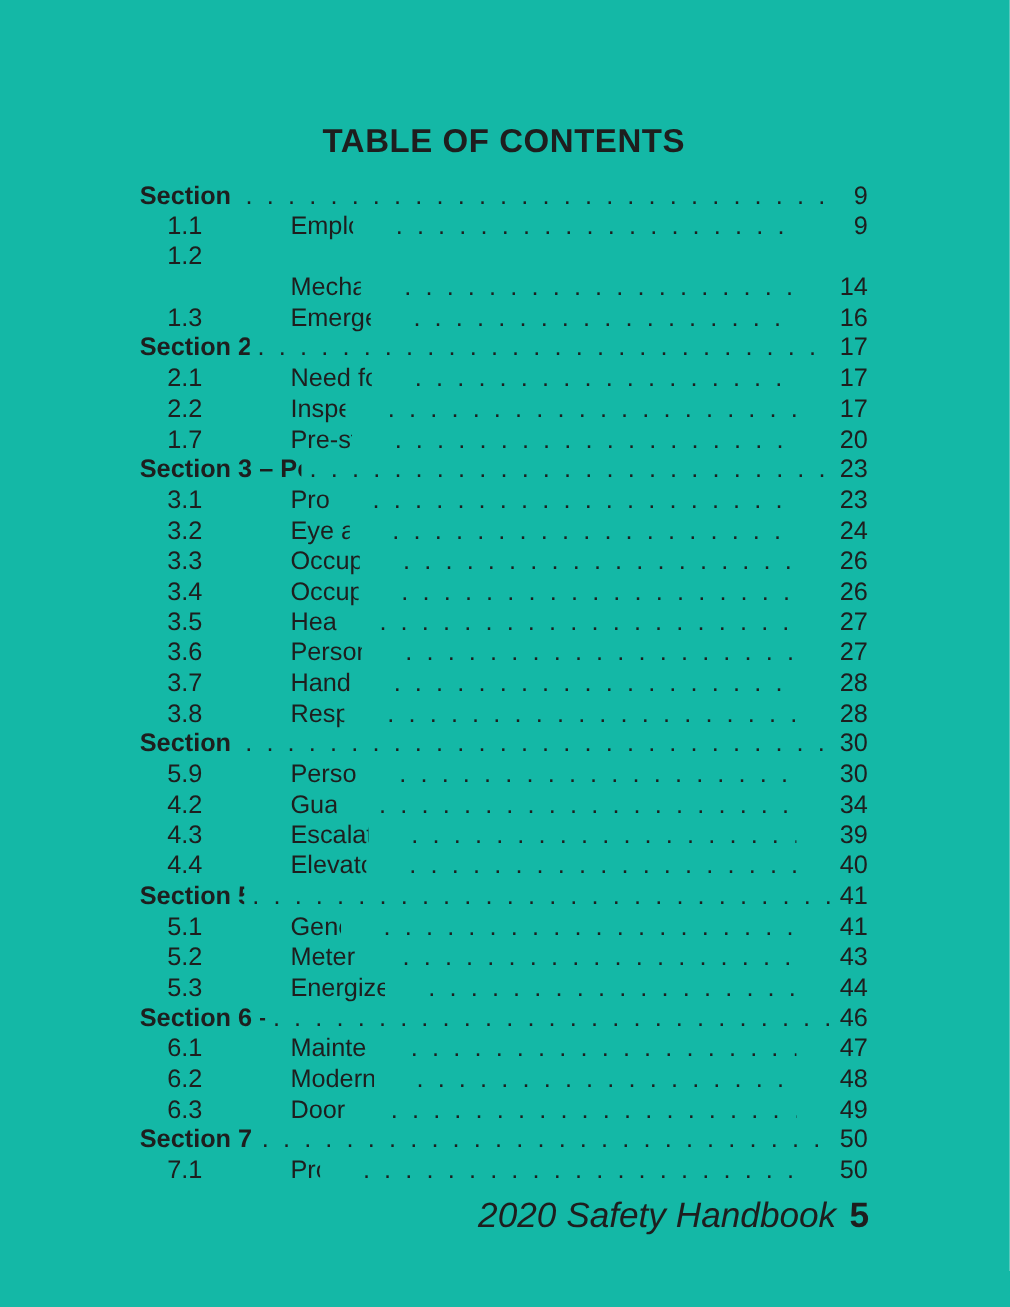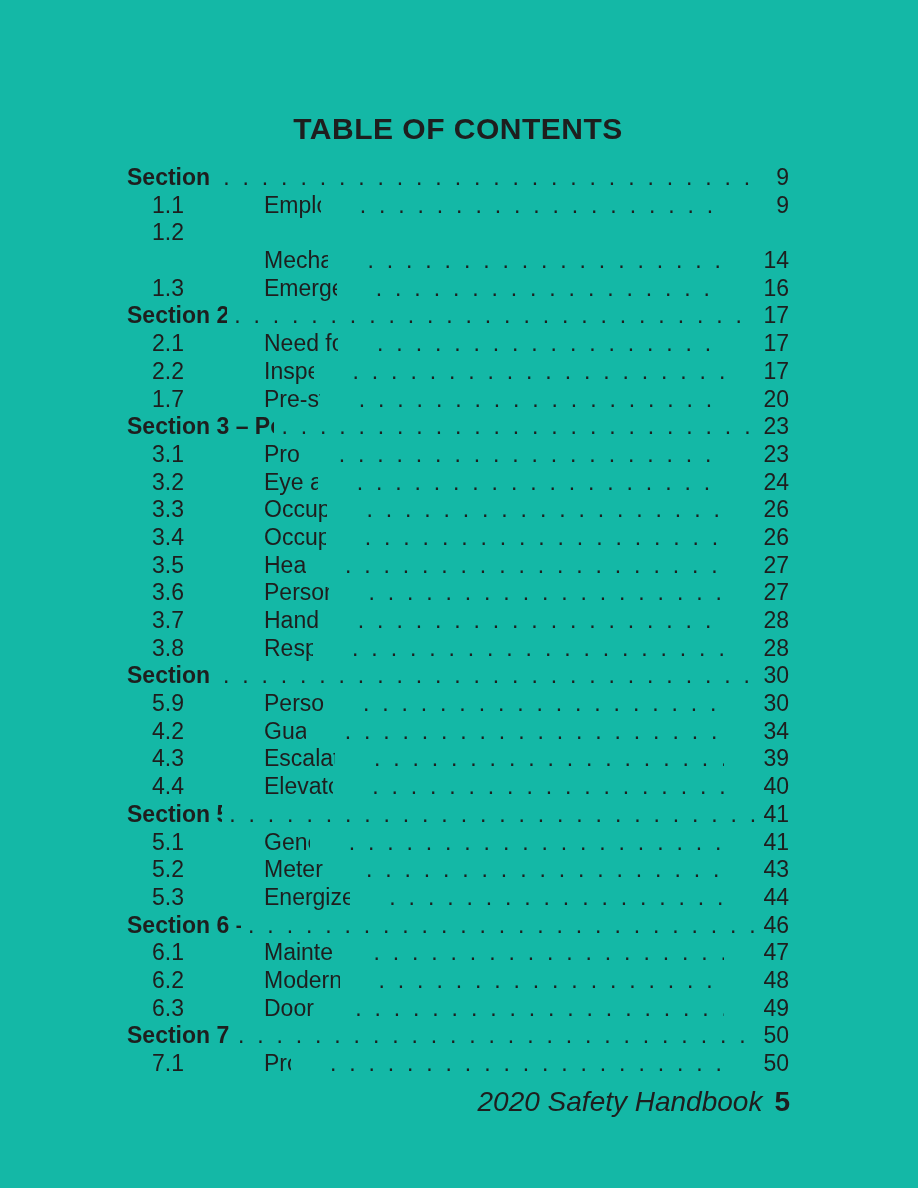--- a/index.html
+++ b/index.html
@@ -68,21 +68,21 @@
     flex: 0 0 auto;
     min-width: 30px;
     margin-left: 3px;
     text-align: right;
     white-space: nowrap;
   }
   .footer {
     position: absolute;
     top: 1086px;
     right: 128px;
-    font-size: 28px;
+    font-size: 32px;
     display: flex;
     align-items: baseline;
   }
   .footer .book {
     font-style: italic;
   }
   .footer .folio {
     font-weight: bold;
     margin-left: 12px;
   }

